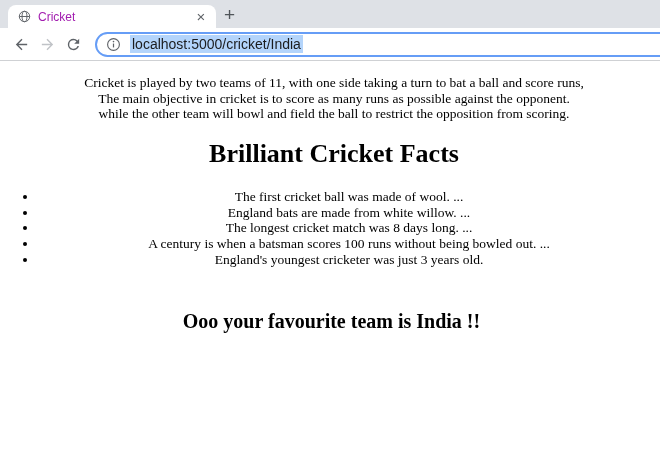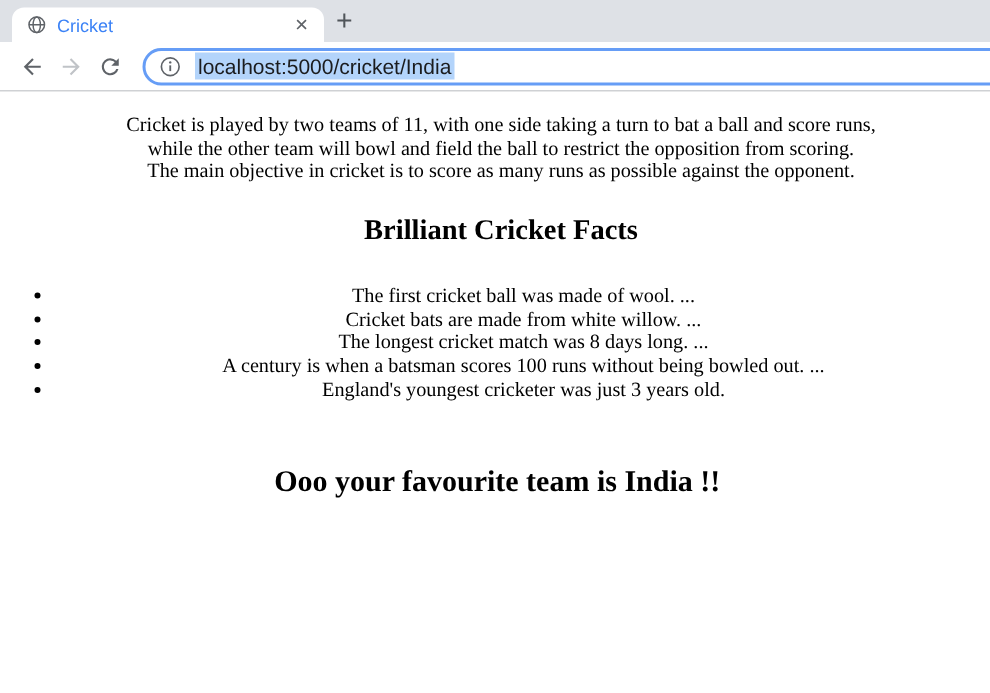--- a/index.html
+++ b/index.html
@@ -23,21 +23,21 @@
     background: #ffffff;
     border-radius: 8px 8px 0 0;
     display: flex; align-items: center;
     padding: 0 7px 0 10px;
   }
   .favicon { width: 13px; height: 13px; flex: 0 0 auto; display: flex; }
   .tab-title {
     flex: 1;
     margin-left: 7px;
     font-size: 12px;
-    color: #3b82f6;
+    color: #a21caf;
     white-space: nowrap; overflow: hidden;
   }
   .tab-close {
     width: 16px; height: 16px;
     line-height: 15px;
     text-align: center;
     font-size: 15px;
     color: #5f6368;
     border-radius: 50%;
     cursor: pointer;
@@ -98,21 +98,21 @@
     text-align: center;
   }
   .intro {
     margin: 14px 0 0 0;
     font-size: 13.5px;
     line-height: 15.6px;
   }
   .intro-line { white-space: nowrap; }
   .facts-heading {
     margin: 20px 0 0 0;
-    font-size: 19px;
+    font-size: 26px;
     font-weight: bold;
     line-height: 23.5px;
   }
   .facts-list {
     margin: 24px 0 0 0;
     padding-left: 30px;
     font-size: 13.5px;
     line-height: 15.6px;
   }
   .facts-list li { white-space: nowrap; }
@@ -173,27 +173,27 @@
           <circle cx="8" cy="4.9" r="0.85" fill="#5f6368"></circle>
         </svg>
       </span>
       <span class="url-text">localhost:5000/cricket/India</span>
     </div>
   </div>
 
   <div class="content">
     <p class="intro">
       <span class="intro-line" style="display:block">Cricket is played by two teams of 11, with one side taking a turn to bat a ball and score runs,</span>
+      <span class="intro-line" style="display:block">The main objective in cricket is to score as many runs as possible against the opponent.</span>
       <span class="intro-line" style="display:block">while the other team will bowl and field the ball to restrict the opposition from scoring.</span>
-      <span class="intro-line" style="display:block">The main objective in cricket is to score as many runs as possible against the opponent.</span>
     </p>
     <h2 class="facts-heading">Brilliant Cricket Facts</h2>
     <ul class="facts-list">
       <li>The first cricket ball was made of wool. ...</li>
-      <li>Cricket bats are made from white willow. ...</li>
+      <li>England bats are made from white willow. ...</li>
       <li>The longest cricket match was 8 days long. ...</li>
       <li>A century is when a batsman scores 100 runs without being bowled out. ...</li>
       <li>England's youngest cricketer was just 3 years old.</li>
     </ul>
     <h3 class="footer-msg">Ooo your favourite team is India !!</h3>
   </div>
 
 </div>
 
 </body></html>

